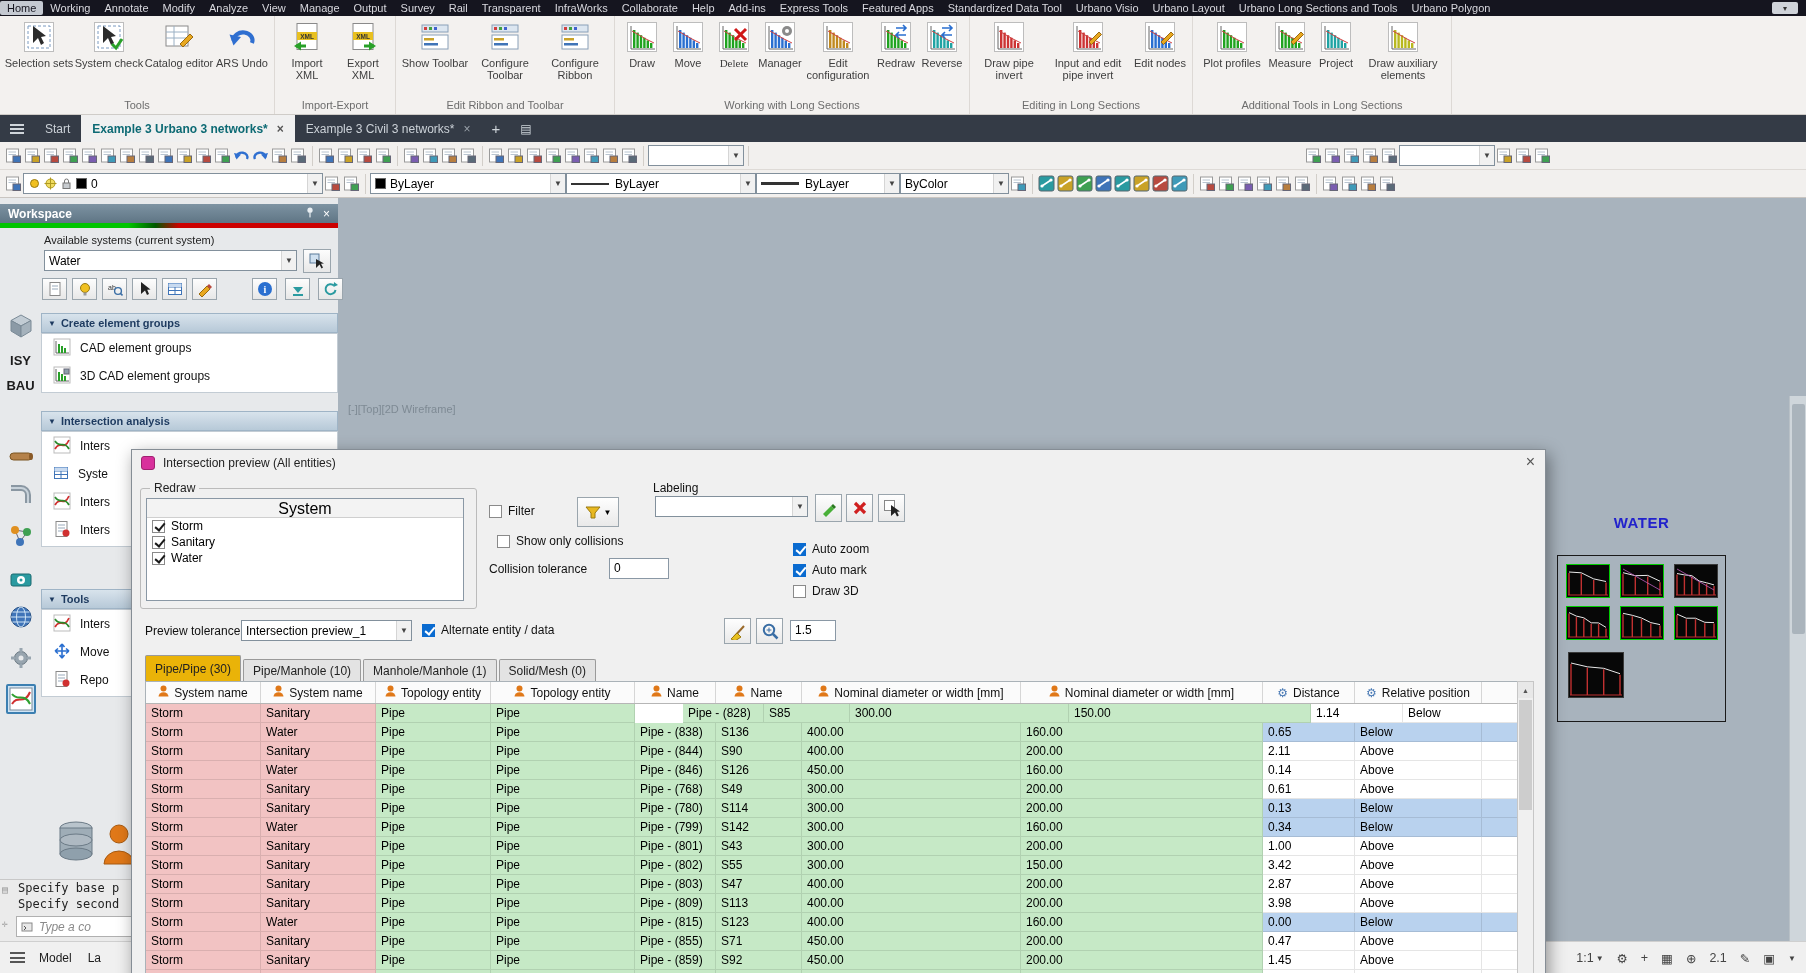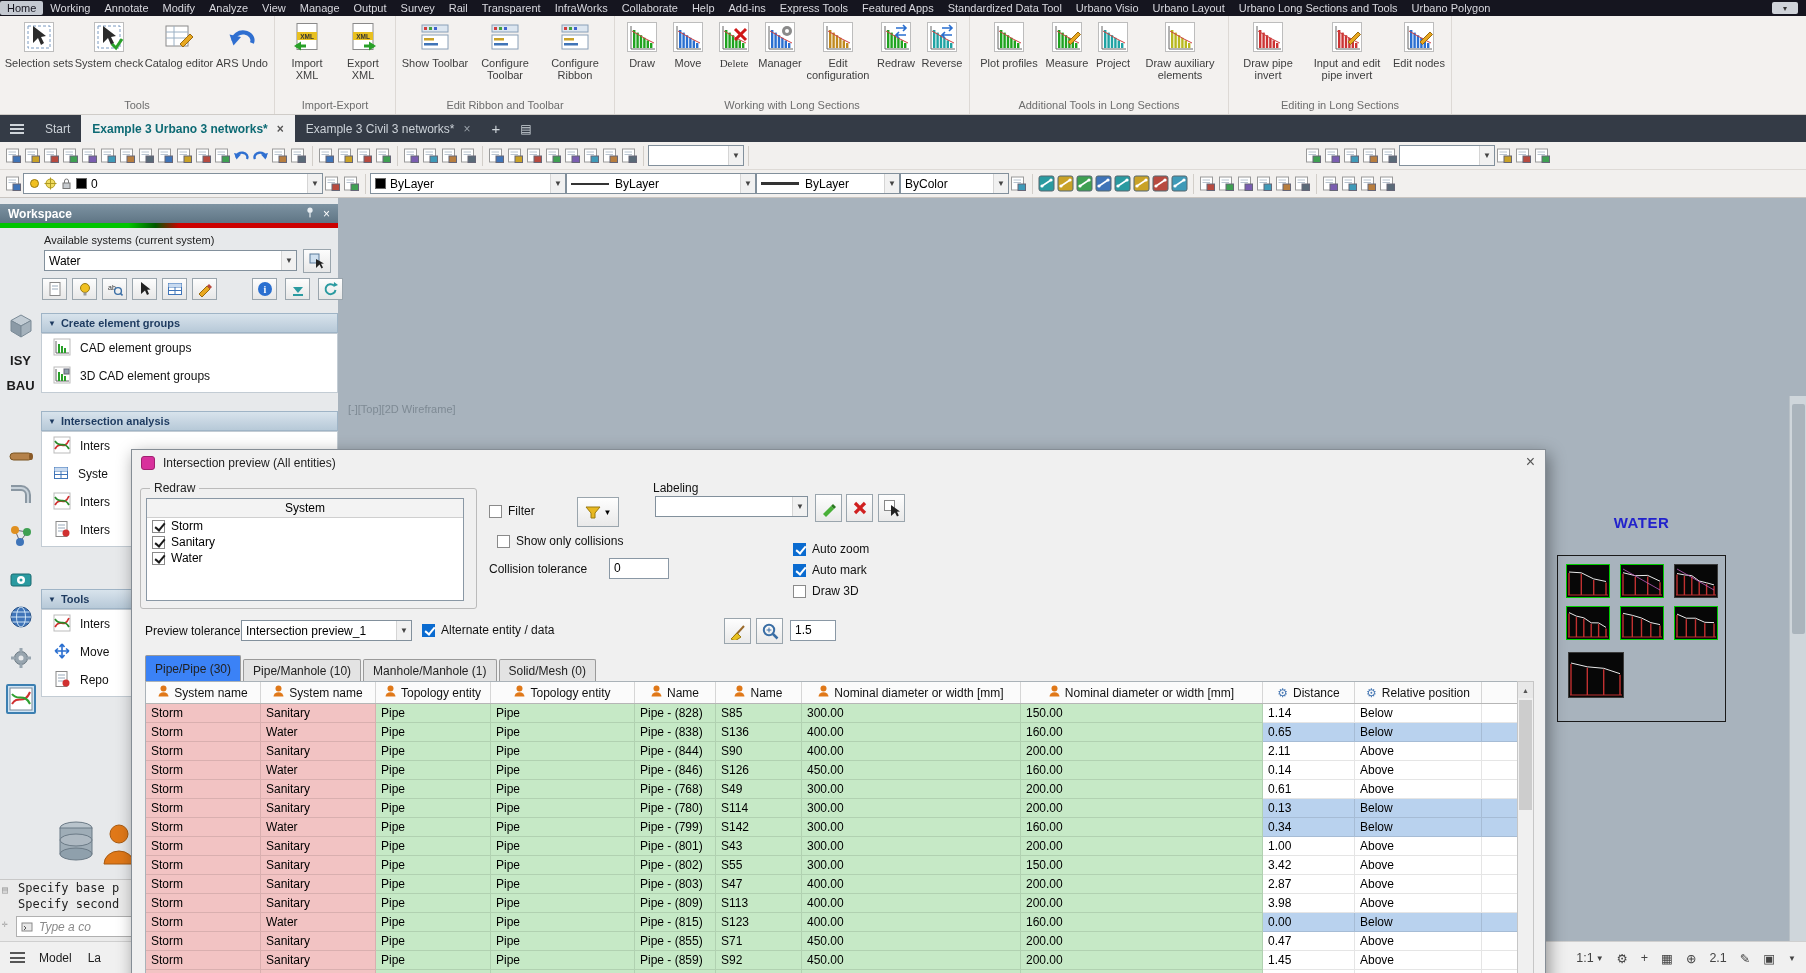--- a/index.html
+++ b/index.html
@@ -86,30 +86,30 @@
   #st-right .sic{display:flex;align-items:center;gap:2px;}
 
   
   #dialog{position:absolute;left:131px;top:449px;width:1415px;height:560px;background:#f0f0f0;border:1px solid #858d95;box-shadow:3px 5px 16px rgba(0,0,0,.4);z-index:50;font-size:12px;}
   #dlg-title{position:absolute;left:0;top:0;width:100%;height:26px;display:flex;align-items:center;gap:8px;padding:0 9px;color:#222;}
   #dlg-ico{width:14px;height:14px;border-radius:3px;background:#d8309c;border:1px solid #a02070;flex:none;}
   #dlg-close{position:absolute;right:10px;top:3px;font-size:16px;color:#555;}
   .gbox{position:absolute;border:1px solid #bbb;border-radius:3px;}
   .glab{position:absolute;background:#f0f0f0;padding:0 4px;color:#222;}
   #sys-list{position:absolute;left:14px;top:48px;width:318px;height:103px;background:#fff;border:1px solid #8a98a5;}
-  #sys-head{height:19px;background:#f3f3f3;border-bottom:1px solid #cfcfcf;text-align:center;line-height:19px;font-size:12px;}
+  #sys-head{height:19px;background:#f3f3f3;border-bottom:1px solid #cfcfcf;text-align:center;line-height:19px;font-size:16px;}
   .sys-row{display:flex;align-items:center;gap:6px;height:16px;padding-left:5px;}
   .cbx{display:inline-block;width:13px;height:13px;background:#fff;border:1px solid #8a8a8a;position:relative;flex:none;}
   .cbx.ck::after{content:"";position:absolute;left:3.5px;top:0.5px;width:4px;height:8px;border:solid #1a1a1a;border-width:0 2px 2px 0;transform:rotate(40deg);}
   .cbx.blue{background:#0a6bd0;border-color:#0a6bd0;}
   .cbx.blue::after{border-color:#fff;}
   .cbl{position:absolute;display:flex;align-items:center;gap:6px;color:#111;}
   .tinput{position:absolute;background:#fff;border:1px solid #8a98a5;font-size:12px;padding:2px 4px;line-height:15px;}
   .dtab{display:flex;align-items:center;padding:0 9px;height:22px;border:1px solid #9a9a9a;border-bottom:none;background:#e3e3e3;margin-right:2px;border-radius:2px 2px 0 0;color:#222;}
-  .dtab.act{background:#3b82f6;height:26px;font-weight:normal;}
+  .dtab.act{background:#eab308;height:26px;font-weight:normal;}
   #dlg-tabs{position:absolute;left:13px;top:205px;display:flex;align-items:flex-end;height:26px;}
   #dlg-table{position:absolute;left:13px;top:231px;width:1372px;height:329px;background:#fff;border:1px solid #aab2b8;border-right:none;overflow:hidden;}
   .thead{display:flex;height:22px;background:#fbfbfb;border-bottom:1px solid #b6b6b6;}
   .th{display:flex;align-items:center;justify-content:center;gap:5px;font-size:12px;color:#111;border-right:1px solid #d6d6d6;overflow:hidden;white-space:nowrap;flex:none;}
   .trow{display:flex;height:19px;line-height:18px;font-size:12px;color:#000;}
   .tc{padding-left:5px;border-right:1px solid rgba(0,0,0,.10);border-bottom:1px solid rgba(0,0,0,.10);overflow:hidden;white-space:nowrap;flex:none;}
   .c-sys{background:#f2c3c3;}
   .c-top{background:#c6e9c6;}
   .c-end{background:#fff;}
   .hl .c-end{background:#b9d2ee;}
@@ -704,20 +704,72 @@
         </div>
         <div class="rglabel">Working with Long Sections</div>
       </div>
       <div class="rgroup">
         <div class="ritems">
           <div class="ritem" style="width: 70px;">
             <div><svg width="30" height="30" viewBox="0 0 30 30" xmlns="http://www.w3.org/2000/svg">
                 <rect x="0.5" y="0.5" width="29" height="29" fill="#fff" stroke="#bdbdbd"></rect>
                 <line x1="4" y1="27" x2="28" y2="27" stroke="#666"></line>
                 <line x1="4" y1="27" x2="4" y2="4" stroke="#666"></line>
+                <rect x="6" y="8" width="2.4" height="18" fill="#cc3333"></rect>
+                <rect x="9.4" y="10.6" width="2.4" height="15.4" fill="#cc3333"></rect>
+                <rect x="12.8" y="13.2" width="2.4" height="12.8" fill="#cc3333"></rect>
+                <rect x="16.2" y="15.8" width="2.4" height="10.2" fill="#cc3333"></rect>
+                <rect x="19.6" y="18.4" width="2.4" height="7.6" fill="#cc3333"></rect>
+                <rect x="23" y="21" width="2.4" height="5" fill="#cc3333"></rect>
+                <polyline points="5,9 12,13 19,17 27,21" fill="none" stroke="#d04040"></polyline>
+              </svg></div>
+            <div class="rlbl">Draw pipe invert</div>
+          </div>
+          <div class="ritem" style="width: 88px;">
+            <div><svg width="30" height="30" viewBox="0 0 30 30" xmlns="http://www.w3.org/2000/svg">
+                <rect x="0.5" y="0.5" width="29" height="29" fill="#fff" stroke="#bdbdbd"></rect>
+                <line x1="4" y1="27" x2="28" y2="27" stroke="#666"></line>
+                <line x1="4" y1="27" x2="4" y2="4" stroke="#666"></line>
+                <rect x="6" y="8" width="2.4" height="18" fill="#cc3333"></rect>
+                <rect x="9.4" y="10.6" width="2.4" height="15.4" fill="#cc3333"></rect>
+                <rect x="12.8" y="13.2" width="2.4" height="12.8" fill="#cc3333"></rect>
+                <rect x="16.2" y="15.8" width="2.4" height="10.2" fill="#cc3333"></rect>
+                <rect x="19.6" y="18.4" width="2.4" height="7.6" fill="#cc3333"></rect>
+                <rect x="23" y="21" width="2.4" height="5" fill="#cc3333"></rect>
+                <polyline points="5,9 12,13 19,17 27,21" fill="none" stroke="#d04040"></polyline>
+                <polygon points="16,20 26,10 28.5,12.5 18.5,22.5" fill="#e8a820" stroke="#9a6a10"></polygon>
+              </svg></div>
+            <div class="rlbl">Input and edit pipe invert</div>
+          </div>
+          <div class="ritem" style="width: 56px;">
+            <div><svg width="30" height="30" viewBox="0 0 30 30" xmlns="http://www.w3.org/2000/svg">
+                <rect x="0.5" y="0.5" width="29" height="29" fill="#fff" stroke="#bdbdbd"></rect>
+                <line x1="4" y1="27" x2="28" y2="27" stroke="#666"></line>
+                <line x1="4" y1="27" x2="4" y2="4" stroke="#666"></line>
+                <rect x="6" y="8" width="2.4" height="18" fill="#2a6fd0"></rect>
+                <rect x="9.4" y="10.6" width="2.4" height="15.4" fill="#2a6fd0"></rect>
+                <rect x="12.8" y="13.2" width="2.4" height="12.8" fill="#2a6fd0"></rect>
+                <rect x="16.2" y="15.8" width="2.4" height="10.2" fill="#2a6fd0"></rect>
+                <rect x="19.6" y="18.4" width="2.4" height="7.6" fill="#2a6fd0"></rect>
+                <rect x="23" y="21" width="2.4" height="5" fill="#2a6fd0"></rect>
+                <polyline points="5,9 12,13 19,17 27,21" fill="none" stroke="#d04040"></polyline>
+                <polygon points="16,20 26,10 28.5,12.5 18.5,22.5" fill="#e8a820" stroke="#9a6a10"></polygon>
+              </svg></div>
+            <div class="rlbl">Edit nodes</div>
+          </div>
+        </div>
+        <div class="rglabel">Editing in Long Sections</div>
+      </div>
+      <div class="rgroup">
+        <div class="ritems">
+          <div class="ritem" style="width: 70px;">
+            <div><svg width="30" height="30" viewBox="0 0 30 30" xmlns="http://www.w3.org/2000/svg">
+                <rect x="0.5" y="0.5" width="29" height="29" fill="#fff" stroke="#bdbdbd"></rect>
+                <line x1="4" y1="27" x2="28" y2="27" stroke="#666"></line>
+                <line x1="4" y1="27" x2="4" y2="4" stroke="#666"></line>
                 <rect x="6" y="8" width="2.4" height="18" fill="#1fa31f"></rect>
                 <rect x="9.4" y="10.6" width="2.4" height="15.4" fill="#1fa31f"></rect>
                 <rect x="12.8" y="13.2" width="2.4" height="12.8" fill="#1fa31f"></rect>
                 <rect x="16.2" y="15.8" width="2.4" height="10.2" fill="#1fa31f"></rect>
                 <rect x="19.6" y="18.4" width="2.4" height="7.6" fill="#1fa31f"></rect>
                 <rect x="23" y="21" width="2.4" height="5" fill="#1fa31f"></rect>
                 <polyline points="5,9 12,13 19,17 27,21" fill="none" stroke="#d04040"></polyline>
               </svg></div>
             <div class="rlbl">Plot profiles</div>
           </div>
@@ -762,72 +814,20 @@
                 <rect x="12.8" y="13.2" width="2.4" height="12.8" fill="#b8b81f"></rect>
                 <rect x="16.2" y="15.8" width="2.4" height="10.2" fill="#b8b81f"></rect>
                 <rect x="19.6" y="18.4" width="2.4" height="7.6" fill="#b8b81f"></rect>
                 <rect x="23" y="21" width="2.4" height="5" fill="#b8b81f"></rect>
                 <polyline points="5,9 12,13 19,17 27,21" fill="none" stroke="#d04040"></polyline>
               </svg></div>
             <div class="rlbl">Draw auxiliary elements</div>
           </div>
         </div>
         <div class="rglabel">Additional Tools in Long Sections</div>
-      </div>
-      <div class="rgroup">
-        <div class="ritems">
-          <div class="ritem" style="width: 70px;">
-            <div><svg width="30" height="30" viewBox="0 0 30 30" xmlns="http://www.w3.org/2000/svg">
-                <rect x="0.5" y="0.5" width="29" height="29" fill="#fff" stroke="#bdbdbd"></rect>
-                <line x1="4" y1="27" x2="28" y2="27" stroke="#666"></line>
-                <line x1="4" y1="27" x2="4" y2="4" stroke="#666"></line>
-                <rect x="6" y="8" width="2.4" height="18" fill="#cc3333"></rect>
-                <rect x="9.4" y="10.6" width="2.4" height="15.4" fill="#cc3333"></rect>
-                <rect x="12.8" y="13.2" width="2.4" height="12.8" fill="#cc3333"></rect>
-                <rect x="16.2" y="15.8" width="2.4" height="10.2" fill="#cc3333"></rect>
-                <rect x="19.6" y="18.4" width="2.4" height="7.6" fill="#cc3333"></rect>
-                <rect x="23" y="21" width="2.4" height="5" fill="#cc3333"></rect>
-                <polyline points="5,9 12,13 19,17 27,21" fill="none" stroke="#d04040"></polyline>
-              </svg></div>
-            <div class="rlbl">Draw pipe invert</div>
-          </div>
-          <div class="ritem" style="width: 88px;">
-            <div><svg width="30" height="30" viewBox="0 0 30 30" xmlns="http://www.w3.org/2000/svg">
-                <rect x="0.5" y="0.5" width="29" height="29" fill="#fff" stroke="#bdbdbd"></rect>
-                <line x1="4" y1="27" x2="28" y2="27" stroke="#666"></line>
-                <line x1="4" y1="27" x2="4" y2="4" stroke="#666"></line>
-                <rect x="6" y="8" width="2.4" height="18" fill="#cc3333"></rect>
-                <rect x="9.4" y="10.6" width="2.4" height="15.4" fill="#cc3333"></rect>
-                <rect x="12.8" y="13.2" width="2.4" height="12.8" fill="#cc3333"></rect>
-                <rect x="16.2" y="15.8" width="2.4" height="10.2" fill="#cc3333"></rect>
-                <rect x="19.6" y="18.4" width="2.4" height="7.6" fill="#cc3333"></rect>
-                <rect x="23" y="21" width="2.4" height="5" fill="#cc3333"></rect>
-                <polyline points="5,9 12,13 19,17 27,21" fill="none" stroke="#d04040"></polyline>
-                <polygon points="16,20 26,10 28.5,12.5 18.5,22.5" fill="#e8a820" stroke="#9a6a10"></polygon>
-              </svg></div>
-            <div class="rlbl">Input and edit pipe invert</div>
-          </div>
-          <div class="ritem" style="width: 56px;">
-            <div><svg width="30" height="30" viewBox="0 0 30 30" xmlns="http://www.w3.org/2000/svg">
-                <rect x="0.5" y="0.5" width="29" height="29" fill="#fff" stroke="#bdbdbd"></rect>
-                <line x1="4" y1="27" x2="28" y2="27" stroke="#666"></line>
-                <line x1="4" y1="27" x2="4" y2="4" stroke="#666"></line>
-                <rect x="6" y="8" width="2.4" height="18" fill="#2a6fd0"></rect>
-                <rect x="9.4" y="10.6" width="2.4" height="15.4" fill="#2a6fd0"></rect>
-                <rect x="12.8" y="13.2" width="2.4" height="12.8" fill="#2a6fd0"></rect>
-                <rect x="16.2" y="15.8" width="2.4" height="10.2" fill="#2a6fd0"></rect>
-                <rect x="19.6" y="18.4" width="2.4" height="7.6" fill="#2a6fd0"></rect>
-                <rect x="23" y="21" width="2.4" height="5" fill="#2a6fd0"></rect>
-                <polyline points="5,9 12,13 19,17 27,21" fill="none" stroke="#d04040"></polyline>
-                <polygon points="16,20 26,10 28.5,12.5 18.5,22.5" fill="#e8a820" stroke="#9a6a10"></polygon>
-              </svg></div>
-            <div class="rlbl">Edit nodes</div>
-          </div>
-        </div>
-        <div class="rglabel">Editing in Long Sections</div>
       </div>
       <div style="flex: 1 1 0%;"></div>
     </div>
   <div id="doctabs">
       <div class="dt-plus">
         <span class="burger"></span>
       </div>
       <div class="dtabi">
         <span>Start</span>
       </div>
@@ -1891,21 +1891,21 @@
             <span>Relative position</span>
           </div>
           <div class="th" style="width: 36px; border-right: none;"></div>
         </div>
       <div id="dlg-tbody">
           <div class="trow">
             <div class="tc c-sys" style="width: 115px;">Storm</div>
             <div class="tc c-sys" style="width: 115px;">Sanitary</div>
             <div class="tc c-top" style="width: 115px;">Pipe</div>
             <div class="tc c-top" style="width: 144px;">Pipe</div>
-            <div class="tc c-top" style="width: 81px;">Pipe - (828)</div>
+            <div class="tc c-top" style="width: 81px; margin-left: 48px;">Pipe - (828)</div>
             <div class="tc c-top" style="width: 86px;">S85</div>
             <div class="tc c-top" style="width: 219px;">300.00</div>
             <div class="tc c-top" style="width: 242px;">150.00</div>
             <div class="tc c-end" style="width: 92px;">1.14</div>
             <div class="tc c-end" style="width: 127px;">Below</div>
             <div class="tc c-end" style="width: 36px; border-right: none;"></div>
           </div>
           <div class="trow hl">
             <div class="tc c-sys" style="width: 115px;">Storm</div>
             <div class="tc c-sys" style="width: 115px;">Water</div>

